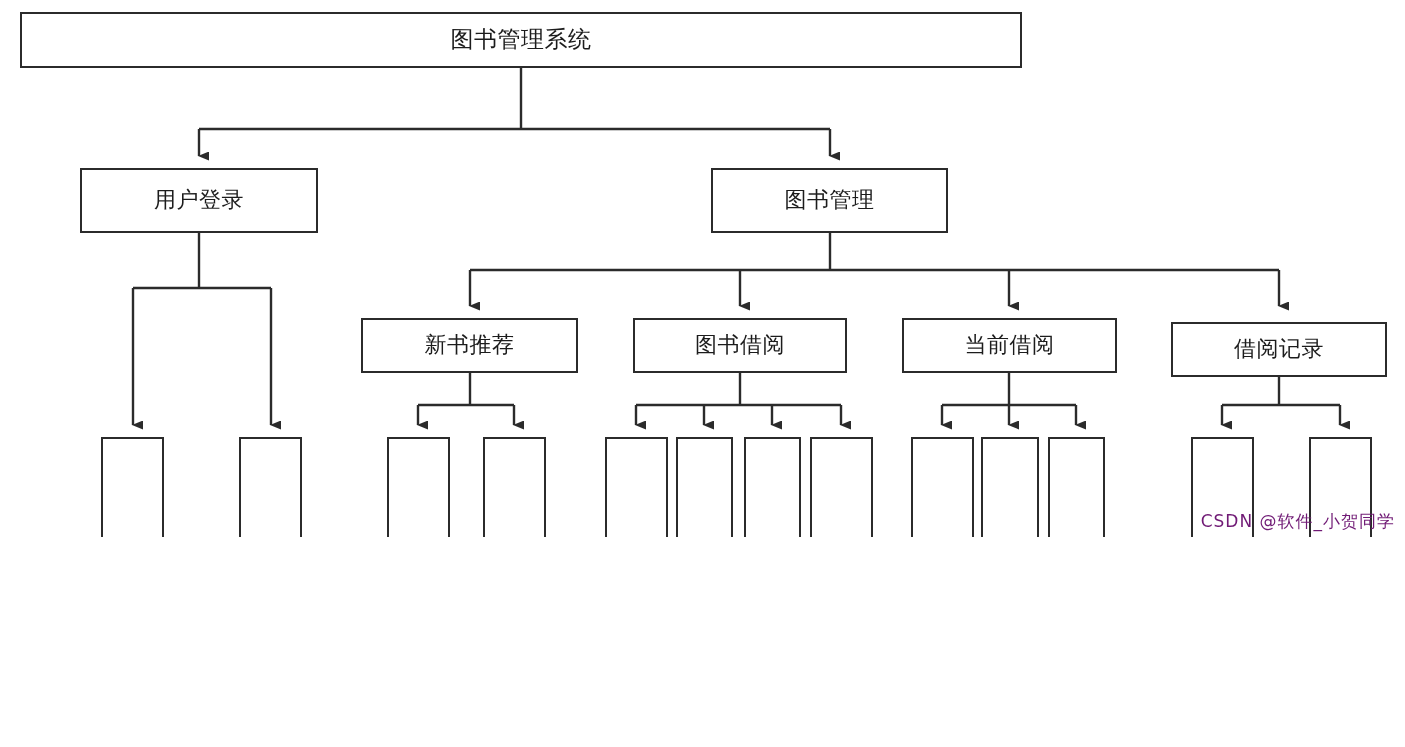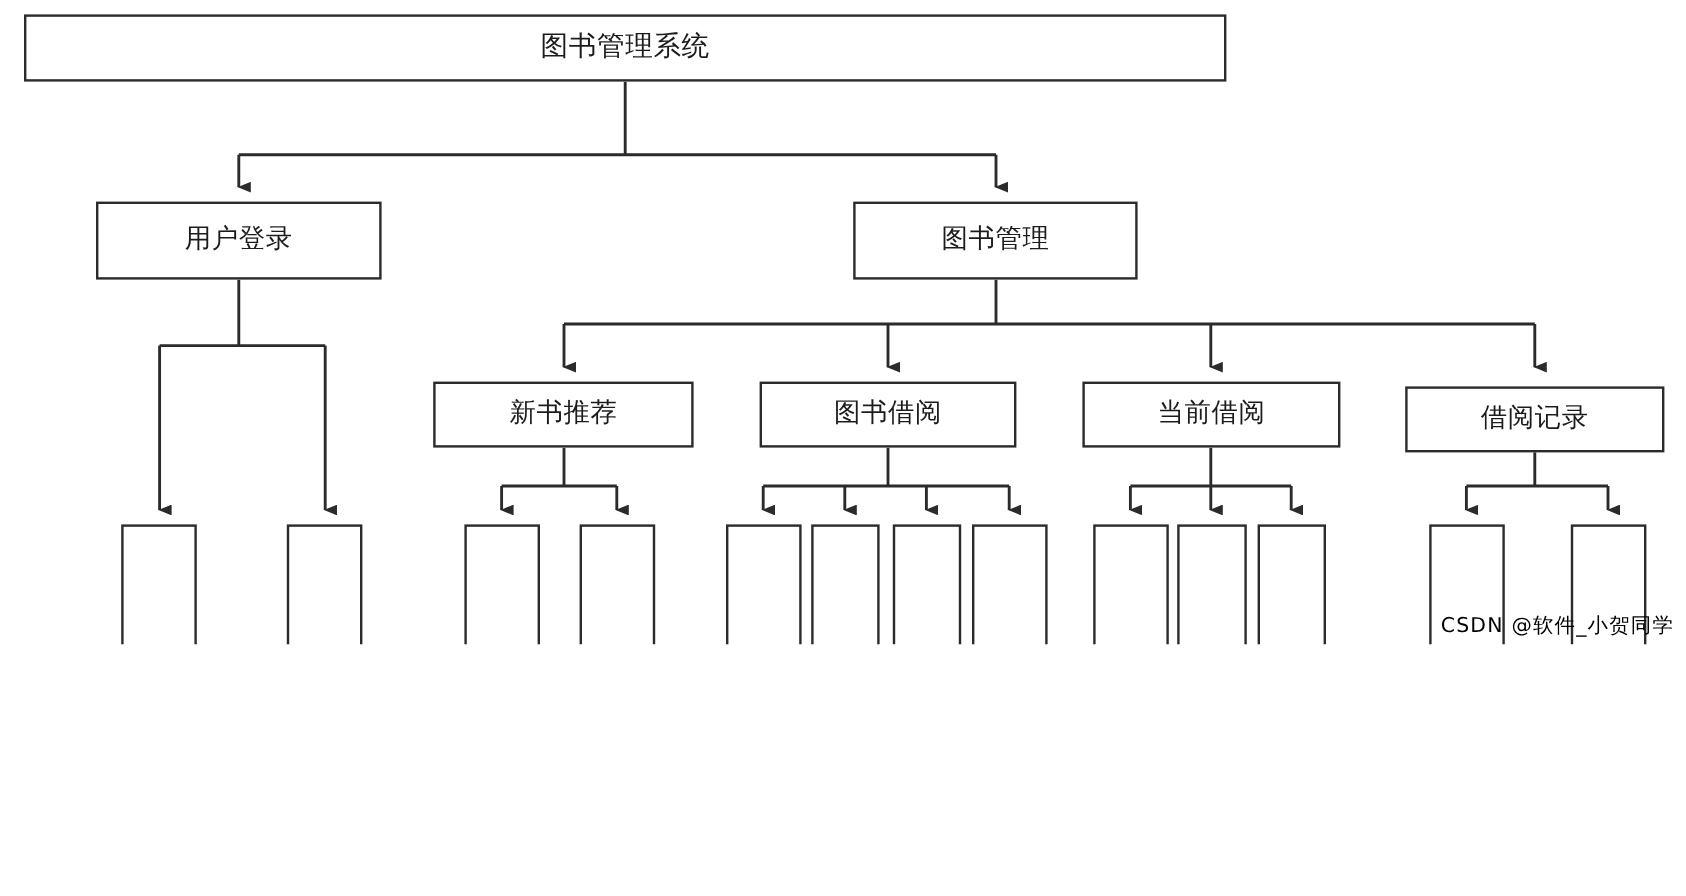--- a/index.html
+++ b/index.html
@@ -57,21 +57,21 @@
     letter-spacing:3px;
     white-space:nowrap;
     max-height:100%;
   }
   #root-node .label{ font-size:23px; }
   .watermark{
     position:absolute;
     right:10px;
     bottom:4px;
     font-size:17px;
-    color:#000000;
+    color:#701a75;
     letter-spacing:1px;
     z-index:6;
     user-select:none;
     white-space:nowrap;
   }
 </style>
 </head>
 <body>
 
 <div id="diagram-root">

